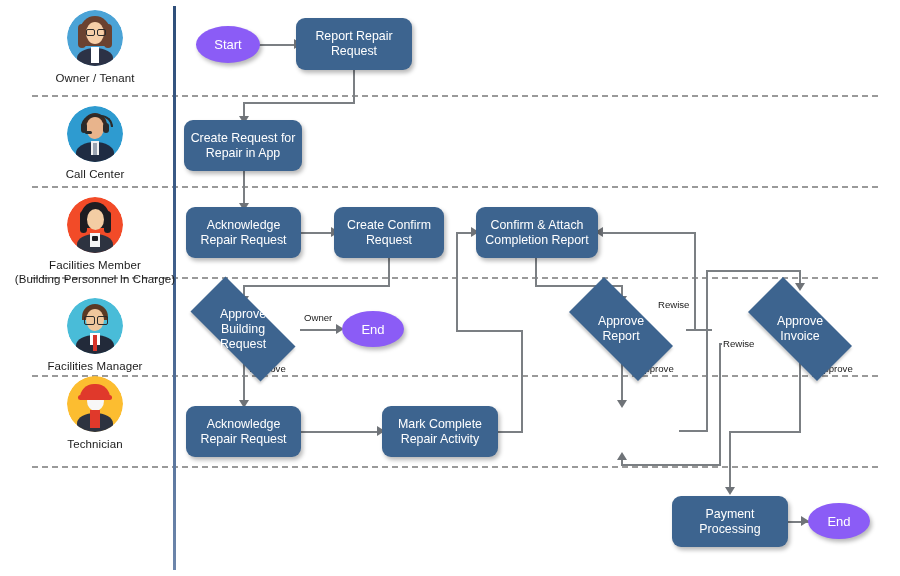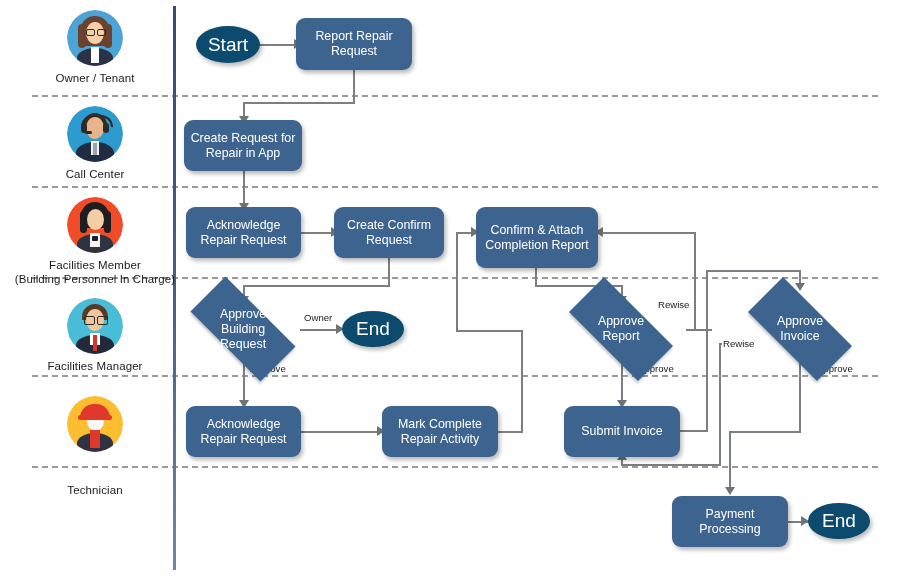--- a/index.html
+++ b/index.html
@@ -23,21 +23,21 @@
   .av-bg{position:absolute;inset:0;border-radius:50%;}
   .av-head{position:absolute;border-radius:50%;}
   .av-body{position:absolute;border-radius:50% 50% 0 0;}
   .av-hair{position:absolute;}
 
   
   .node{position:absolute;box-sizing:border-box;display:flex;align-items:center;
         justify-content:center;text-align:center;color:#fff;}
   .proc{background:#3d648f;border-radius:9px;font-size:12.4px;line-height:15px;
         box-shadow:2px 3px 4px rgba(0,0,0,.28);}
-  .term{background:#0c4a6e;border-radius:50%;font-size:19px;
+  .term{background:#8b5cf6;border-radius:50%;font-size:13px;
         box-shadow:2px 3px 4px rgba(0,0,0,.28);}
   .dec{font-size:12.4px;line-height:15px;}
   .dec .dtxt{position:relative;z-index:2;}
   .dec .dshape{position:absolute;inset:0;background:#3d648f;
                transform:rotate(45deg) scale(.707);
                box-shadow:2px 3px 4px rgba(0,0,0,.22);}
 
   
   .edge{position:absolute;background:#7b7f83;}
   .eh{height:1.6px;}
@@ -124,21 +124,21 @@
       <div class="av-head" style="left:19px;top:11px;width:18px;height:22px;background:#f0c79c"></div>
       <div style="position:absolute;left:17px;top:18px;width:9px;height:7px;border:1.5px solid #2b2b2b;border-radius:2px"></div>
       <div style="position:absolute;left:30px;top:18px;width:9px;height:7px;border:1.5px solid #2b2b2b;border-radius:2px"></div>
       <div class="av-body" style="left:9px;top:37px;width:38px;height:21px;background:#222a3a"></div>
       <div style="position:absolute;left:23px;top:35px;width:10px;height:12px;background:#fff"></div>
       <div style="position:absolute;left:26px;top:37px;width:4px;height:16px;background:#d7352b"></div>
     </div>
     <div class="lbl">Facilities Manager</div>
   </div>
 
-  <div class="lane" style="top:396px;gap:26px;">
+  <div class="lane" style="top:376px;">
     <div class="avatar">
       <div class="av-bg" style="background:#fcbd30"></div>
       <div class="av-head" style="left:20px;top:15px;width:17px;height:20px;background:#f7f7f7"></div>
       <div style="position:absolute;left:13px;top:8px;width:30px;height:14px;border-radius:15px 15px 0 0;background:#e0392b"></div>
       <div style="position:absolute;left:11px;top:19px;width:34px;height:5px;border-radius:3px;background:#e0392b"></div>
       <div class="av-body" style="left:10px;top:37px;width:36px;height:21px;background:#2d3340"></div>
       <div style="position:absolute;left:23px;top:34px;width:10px;height:18px;background:#e0392b"></div>
     </div>
     <div class="lbl">Technician</div>
   </div>
@@ -243,21 +243,21 @@
     </span>
   </div>
 
   <div class="node proc" style="left:334px;top:207px;width:110px;height:51px;">
     <span>
       <span>Create Confirm</span><br>
       <span>Request</span>
     </span>
   </div>
 
-  <div class="node proc" style="left:476px;top:207px;width:122px;height:61px;">
+  <div class="node proc" style="left:476px;top:207px;width:122px;height:51px;">
     <span>
       <span>Confirm &amp; Attach</span><br>
       <span>Completion Report</span>
     </span>
   </div>
 
   <div class="node dec" style="left:173px;top:294px;width:140px;height:70px;">
     <div class="dshape"></div>
     <div class="dtxt">
       <span>Approve</span><br>
@@ -293,23 +293,20 @@
     </span>
   </div>
 
   <div class="node proc" style="left:382px;top:406px;width:116px;height:51px;">
     <span>
       <span>Mark Complete</span><br>
       <span>Repair Activity</span>
     </span>
   </div>
 
-  <div class="node proc" style="left:564px;top:406px;width:116px;height:51px;">
-    <span>Submit Invoice</span>
-  </div>
 
   <div class="node proc" style="left:672px;top:496px;width:116px;height:51px;">
     <span>
       <span>Payment</span><br>
       <span>Processing</span>
     </span>
   </div>
 
   <div class="node term" style="left:808px;top:503px;width:62px;height:36px;">
     <span>End</span>

